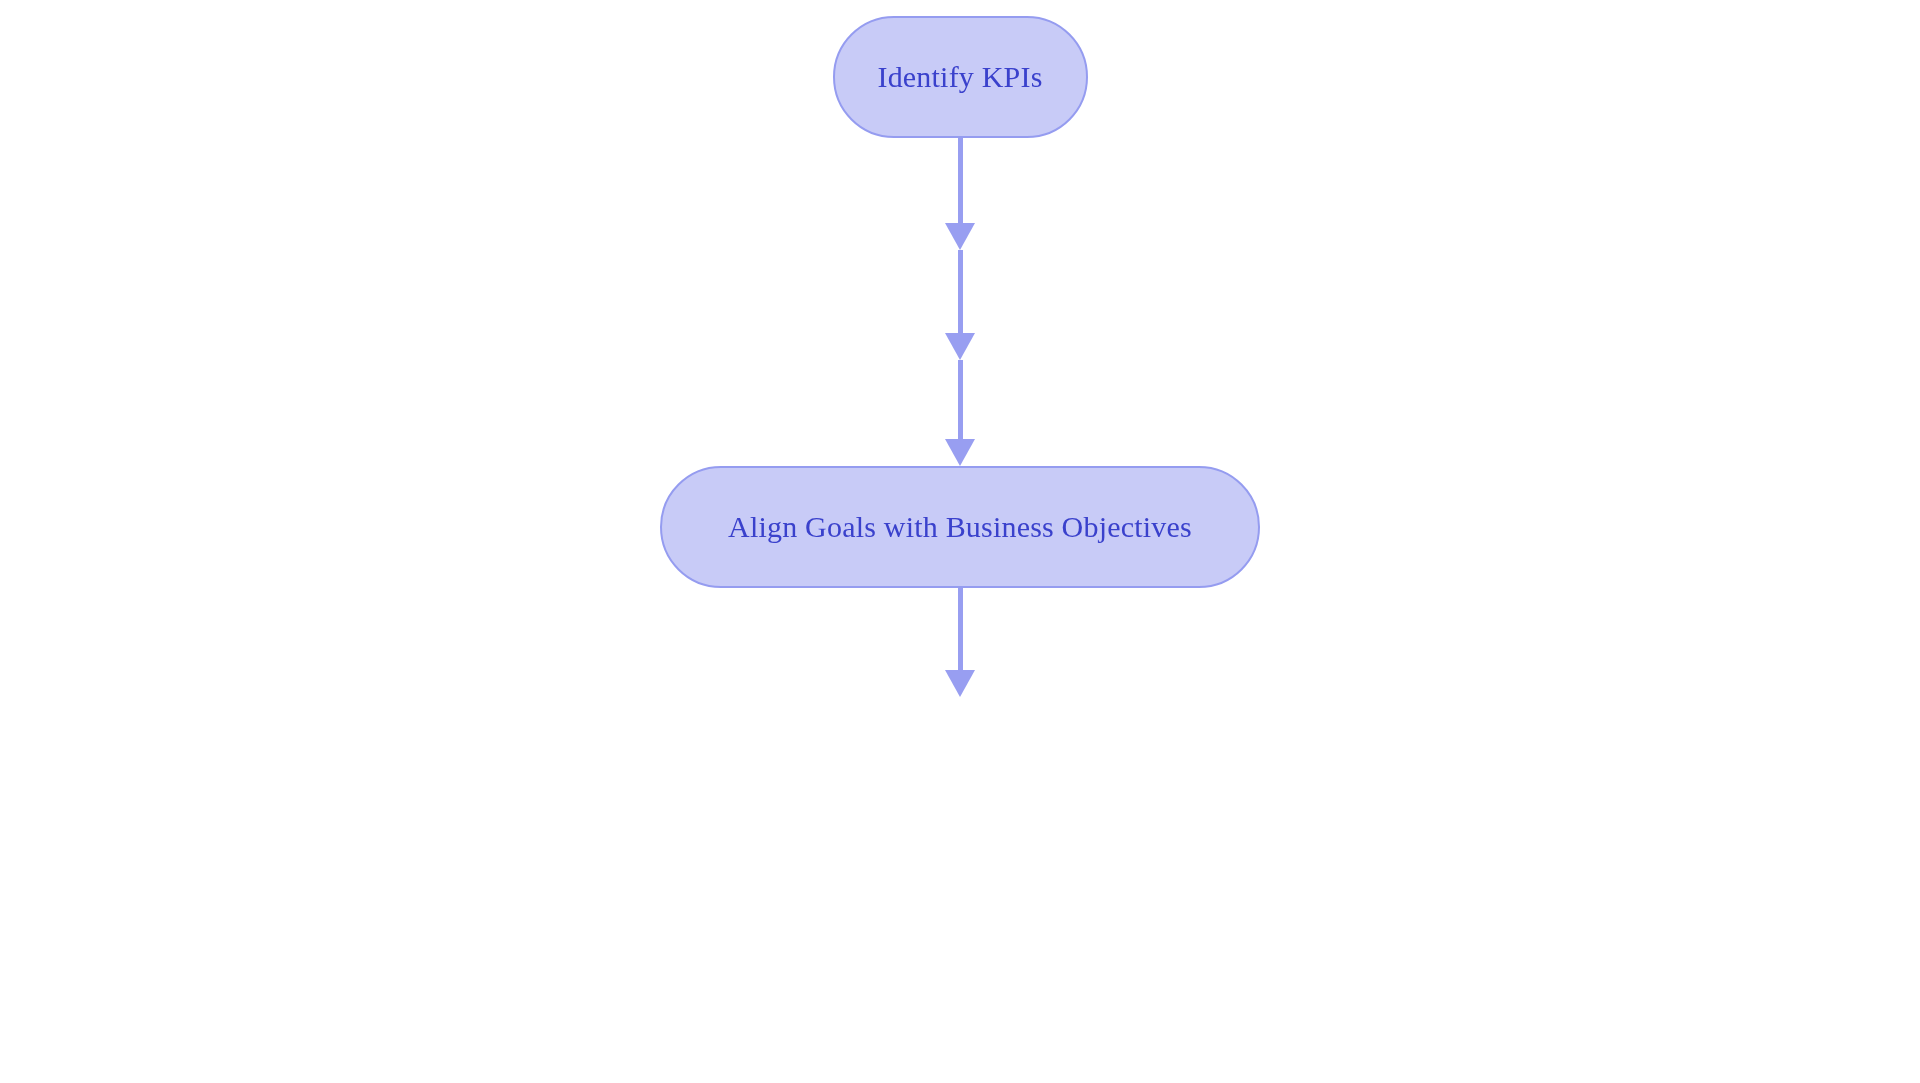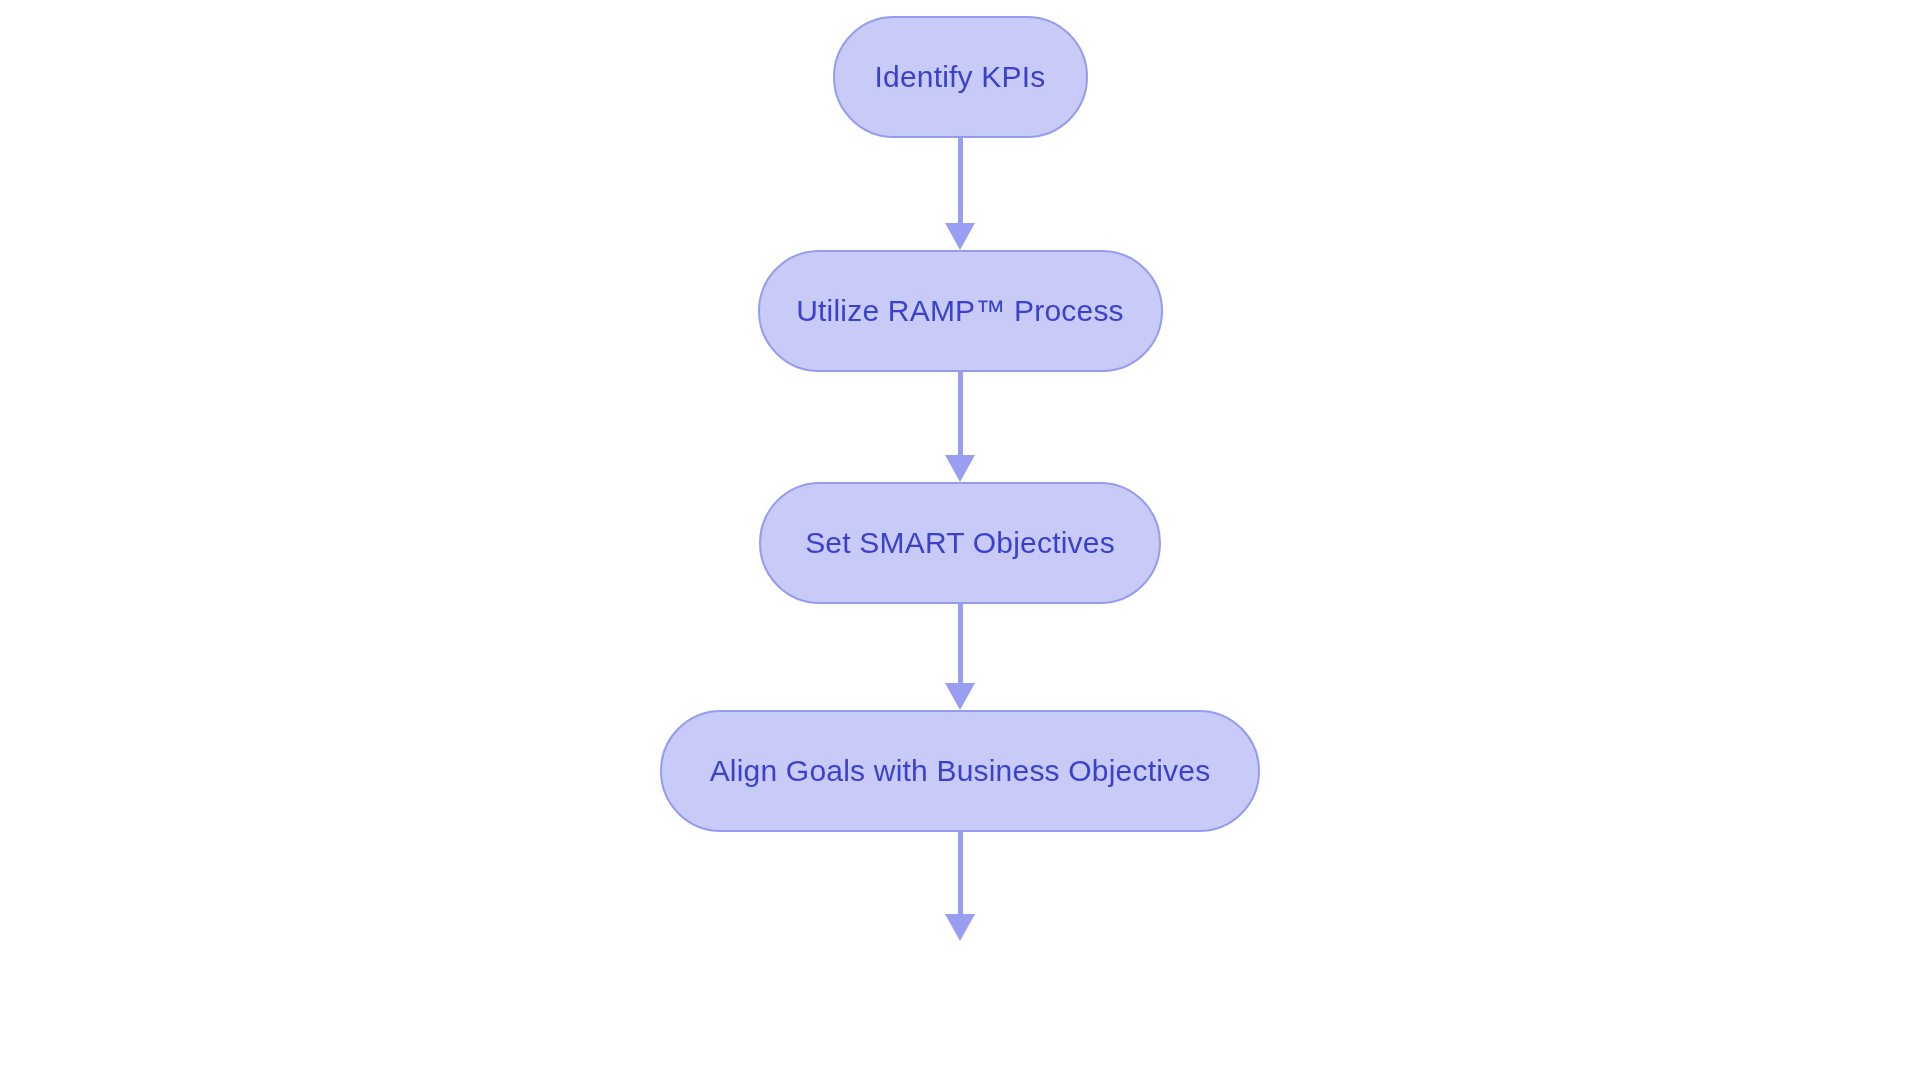--- a/index.html
+++ b/index.html
@@ -11,21 +11,21 @@
     --background:#ffffff;
   }
   *{margin:0;padding:0;box-sizing:border-box;}
   html,body{background:var(--background);}
   .canvas{
     position:relative;
     width:1920px;
     height:1083px;
     background:var(--background);
     overflow:hidden;
-    font-family:Liberation Sans, sans-serif;
+    font-family:Liberation Serif, serif;
   }
   .flow{
     position:absolute;
     top:16px;
     left:0;
     width:100%;
     display:flex;
     flex-direction:column;
     align-items:center;
   }
@@ -78,32 +78,26 @@
 
     <div class="node n1">
       <span>Identify KPIs</span>
     </div>
 
     <div class="edge e1">
       <div class="edge-stem"></div>
       <div class="edge-head"></div>
     </div>
 
-    <div class="node n2">
-      <span>Utilize RAMP™ Process</span>
-    </div>
 
     <div class="edge e2">
       <div class="edge-stem"></div>
       <div class="edge-head"></div>
     </div>
 
-    <div class="node n3">
-      <span>Set SMART Objectives</span>
-    </div>
 
     <div class="edge e3">
       <div class="edge-stem"></div>
       <div class="edge-head"></div>
     </div>
 
     <div class="node n4">
       <span>Align Goals with Business Objectives</span>
     </div>
 

